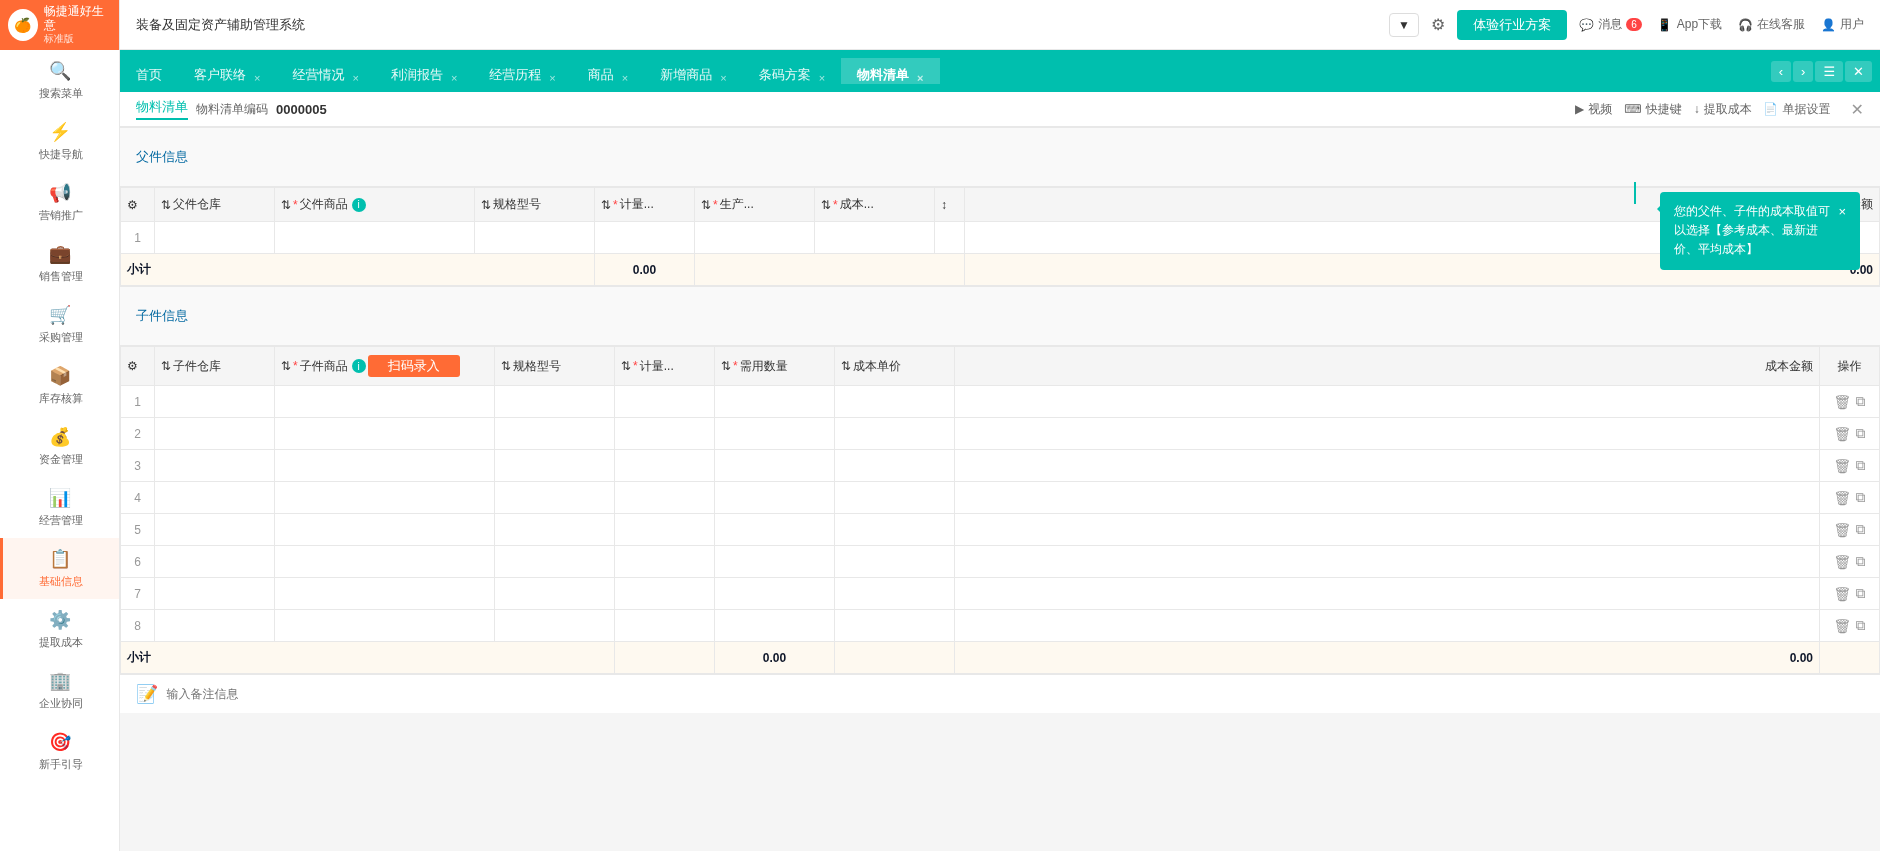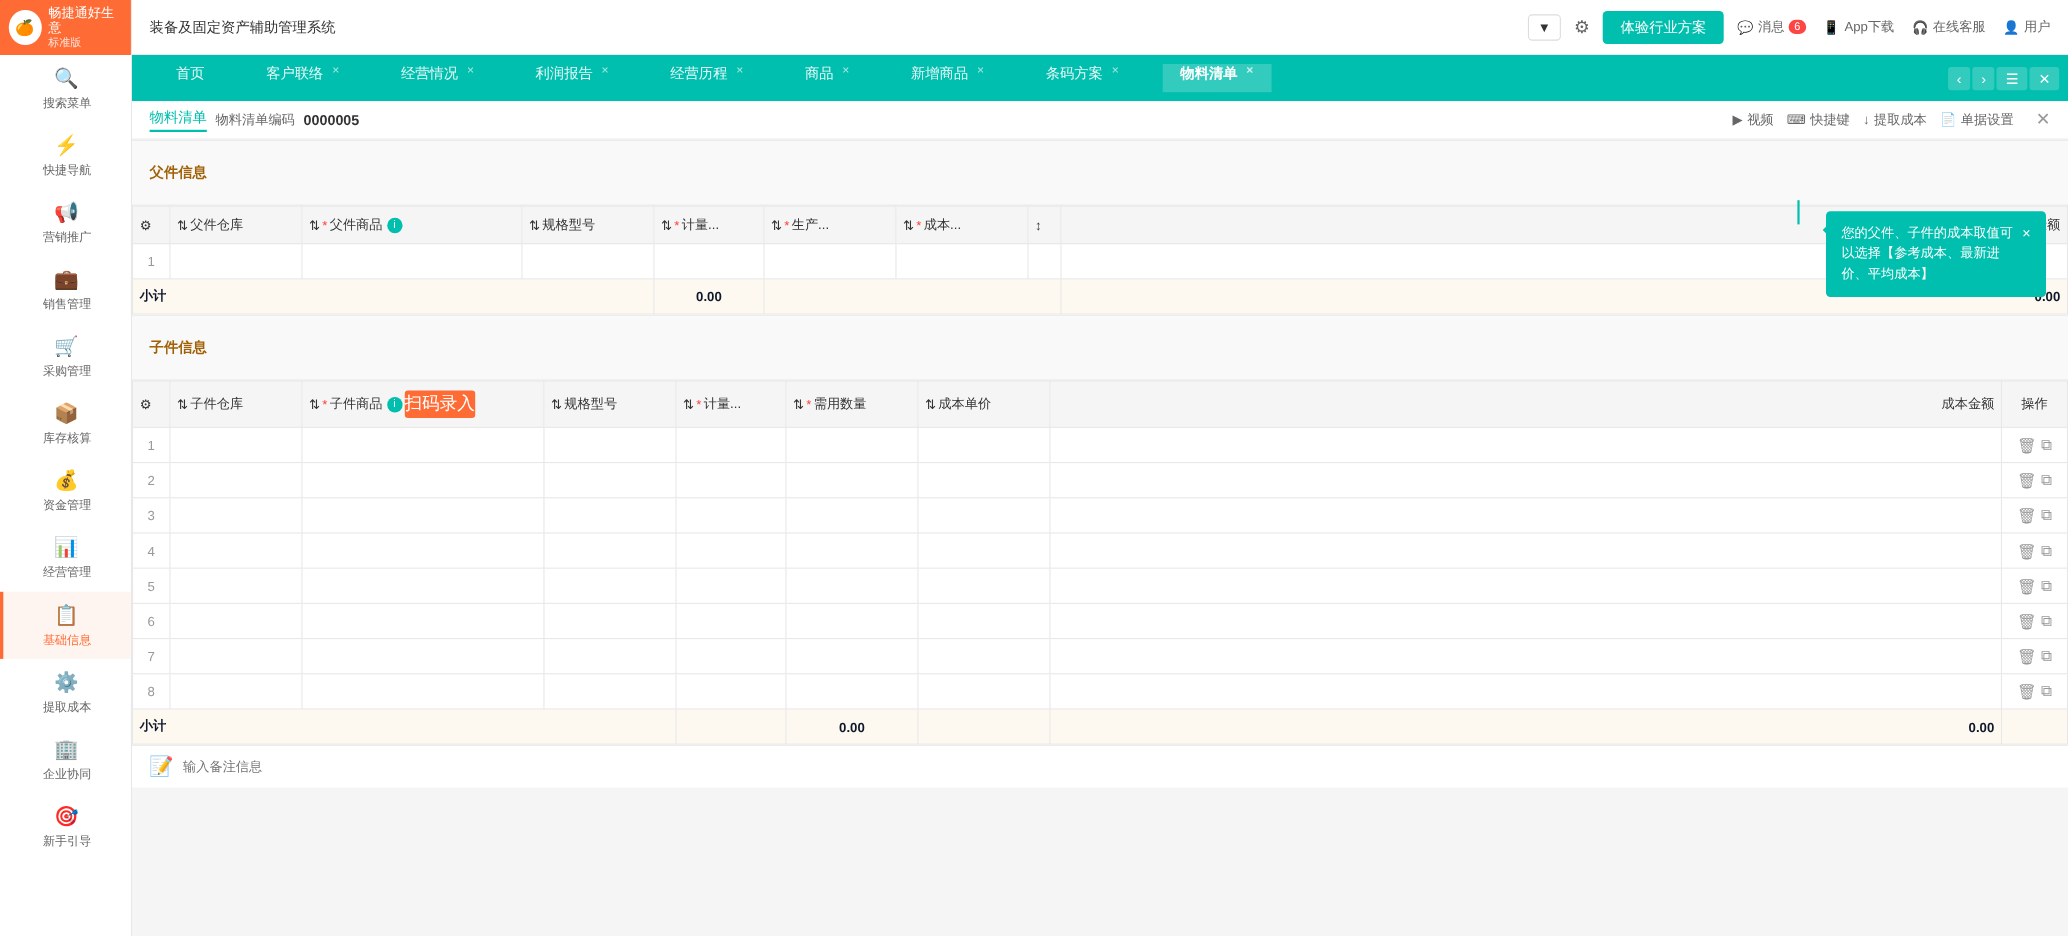--- a/index.html
+++ b/index.html
@@ -23,46 +23,46 @@
     .system-title { font-size: 13px; color: #333; flex: 1; }
     .header-actions { display: flex; align-items: center; gap: 16px; }
     .header-btn { display: flex; align-items: center; gap: 4px; color: #666; font-size: 12px; cursor: pointer; }
     .badge { background: #ff4444; color: #fff; border-radius: 10px; font-size: 10px; padding: 1px 5px; }
     .trial-btn { background: #00bfae; color: #fff; padding: 6px 16px; border-radius: 4px; font-size: 13px; cursor: pointer; border: none; }
     .gear-btn { color: #666; cursor: pointer; font-size: 16px; }
     .select-btn { border: 1px solid #ddd; padding: 4px 8px; border-radius: 4px; color: #333; cursor: pointer; font-size: 12px; background: #fff; display: flex; align-items: center; gap: 4px; }
 
     
     .nav-tabs { background: #00bfae; display: flex; align-items: center; height: 42px; overflow-x: auto; }
-    .nav-tab { padding: 0 16px; color: rgba(255,255,255,0.9); cursor: pointer; white-space: nowrap; height: 26px; display: flex; align-items: flex-start; gap: 6px; font-size: 13px; flex-shrink: 0; margin-left: 24px; }
+    .nav-tab { padding: 0 16px; color: rgba(255,255,255,0.9); cursor: pointer; white-space: nowrap; height: 26px; display: flex; align-items: flex-end; gap: 6px; font-size: 13px; flex-shrink: 0; }
     .nav-tab.active { background: rgba(255,255,255,0.25); color: #fff; font-weight: bold; }
     .nav-tab-close { font-size: 11px; opacity: 0.7; margin-left: 2px; }
 
     
     .page-content { flex: 1; overflow: auto; background: #f5f5f5; }
     .sub-header-item { color: #333; font-size: 13px; cursor: pointer; }
     .sub-header-item.active { color: #00bfae; border-bottom: 2px solid #00bfae; padding-bottom: 2px; }
     .form-code { display: flex; align-items: center; gap: 8px; }
     .form-code-label { color: #666; font-size: 12px; }
     .form-code-value { color: #333; font-size: 13px; font-weight: bold; }
     .sub-action { display: flex; align-items: center; gap: 4px; cursor: pointer; }
     .close-btn { color: #999; cursor: pointer; font-size: 16px; margin-left: 8px; }
 
     
     .section { background: #fff; margin: 0; }
-    .section-header { background: #f9f9f9; padding: 20px 16px; font-size: 13px; font-weight: bold; color: #a16207; border-bottom: 1px solid #e8e8e8; border-top: 1px solid #e8e8e8; }
+    .section-header { background: #f9f9f9; padding: 20px 16px; font-size: 13px; font-weight: normal; color: #0369a1; border-bottom: 1px solid #e8e8e8; border-top: 1px solid #e8e8e8; }
 
     
     .data-table { width: 100%; border-collapse: collapse; font-size: 12px; }
     .data-table th { background: #f5f5f5; border: 1px solid #e8e8e8; padding: 8px 6px; text-align: left; color: #333; font-weight: normal; white-space: nowrap; }
     .data-table td { border: 1px solid #e8e8e8; padding: 4px 6px; color: #333; height: 32px; }
     .data-table .required { color: #ff4444; }
     .data-table .subtotal-row td { background: #fef9f0; font-weight: bold; color: #0f172a; }
     .data-table .row-num { color: #999; text-align: center; width: 30px; }
-    .scan-btn { background: #ff6b35; color: #fff; padding: 2px 0; border-radius: 3px; font-size: 16px; border: none; cursor: pointer; }
+    .scan-btn { background: #ff6b35; color: #fff; padding: 2px 20px; border-radius: 3px; font-size: 13px; border: none; cursor: pointer; }
     .action-icons { display: flex; gap: 4px; align-items: center; justify-content: center; }
     .action-icon { cursor: pointer; color: #999; font-size: 14px; }
 
     
     .tooltip-box { position: absolute; background: #00bfae; color: #fff; padding: 10px 14px; border-radius: 4px; font-size: 12px; line-height: 1.6; max-width: 200px; z-index: 100; top: 118px; right: 140px; }
     .tooltip-box::before { content: ''; position: absolute; left: -8px; top: 12px; border: 5px solid transparent; border-right-color: #00bfae; }
     .tooltip-close { float: right; cursor: pointer; color: #fff; font-size: 13px; margin-left: 8px; }
 
     
     .bottom-note { background: #fff; padding: 8px 16px; border-top: 1px solid #e8e8e8; display: flex; align-items: center; gap: 8px; }

